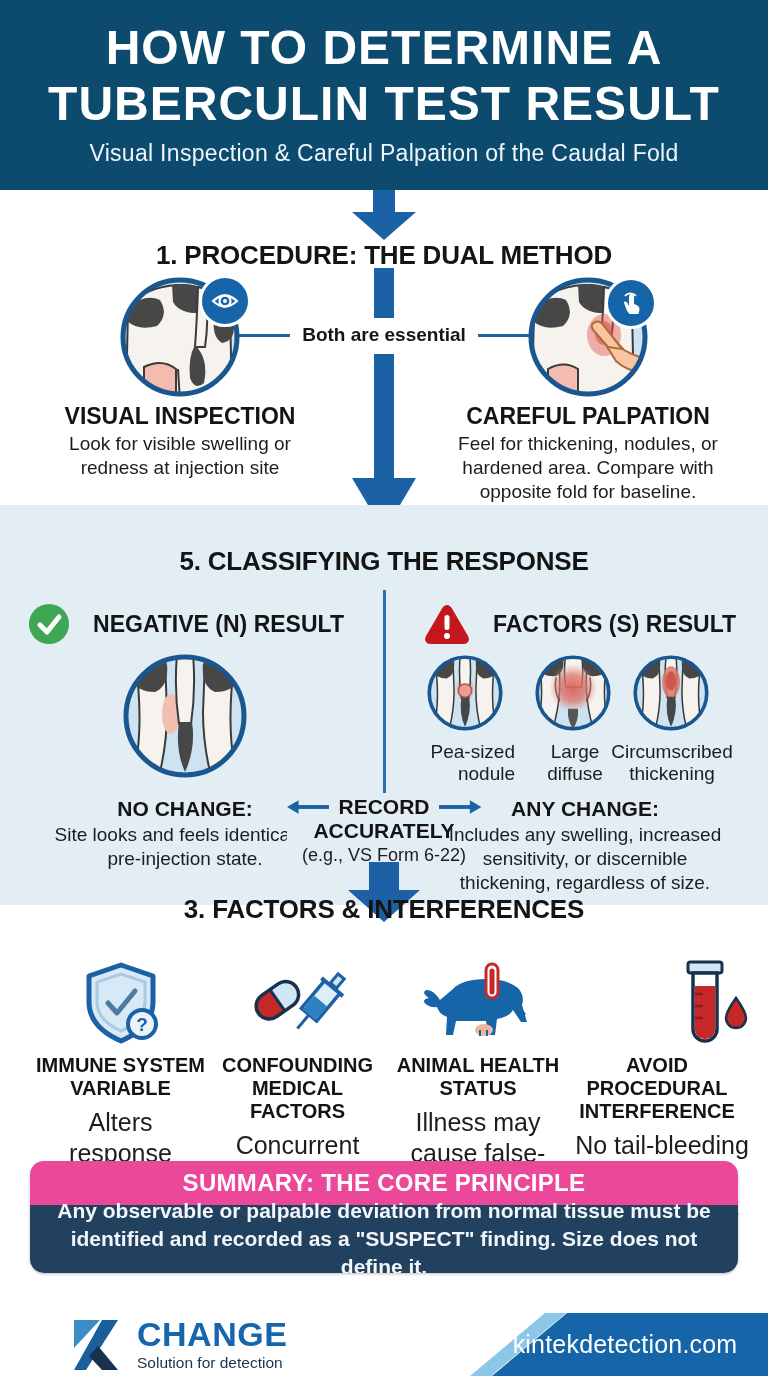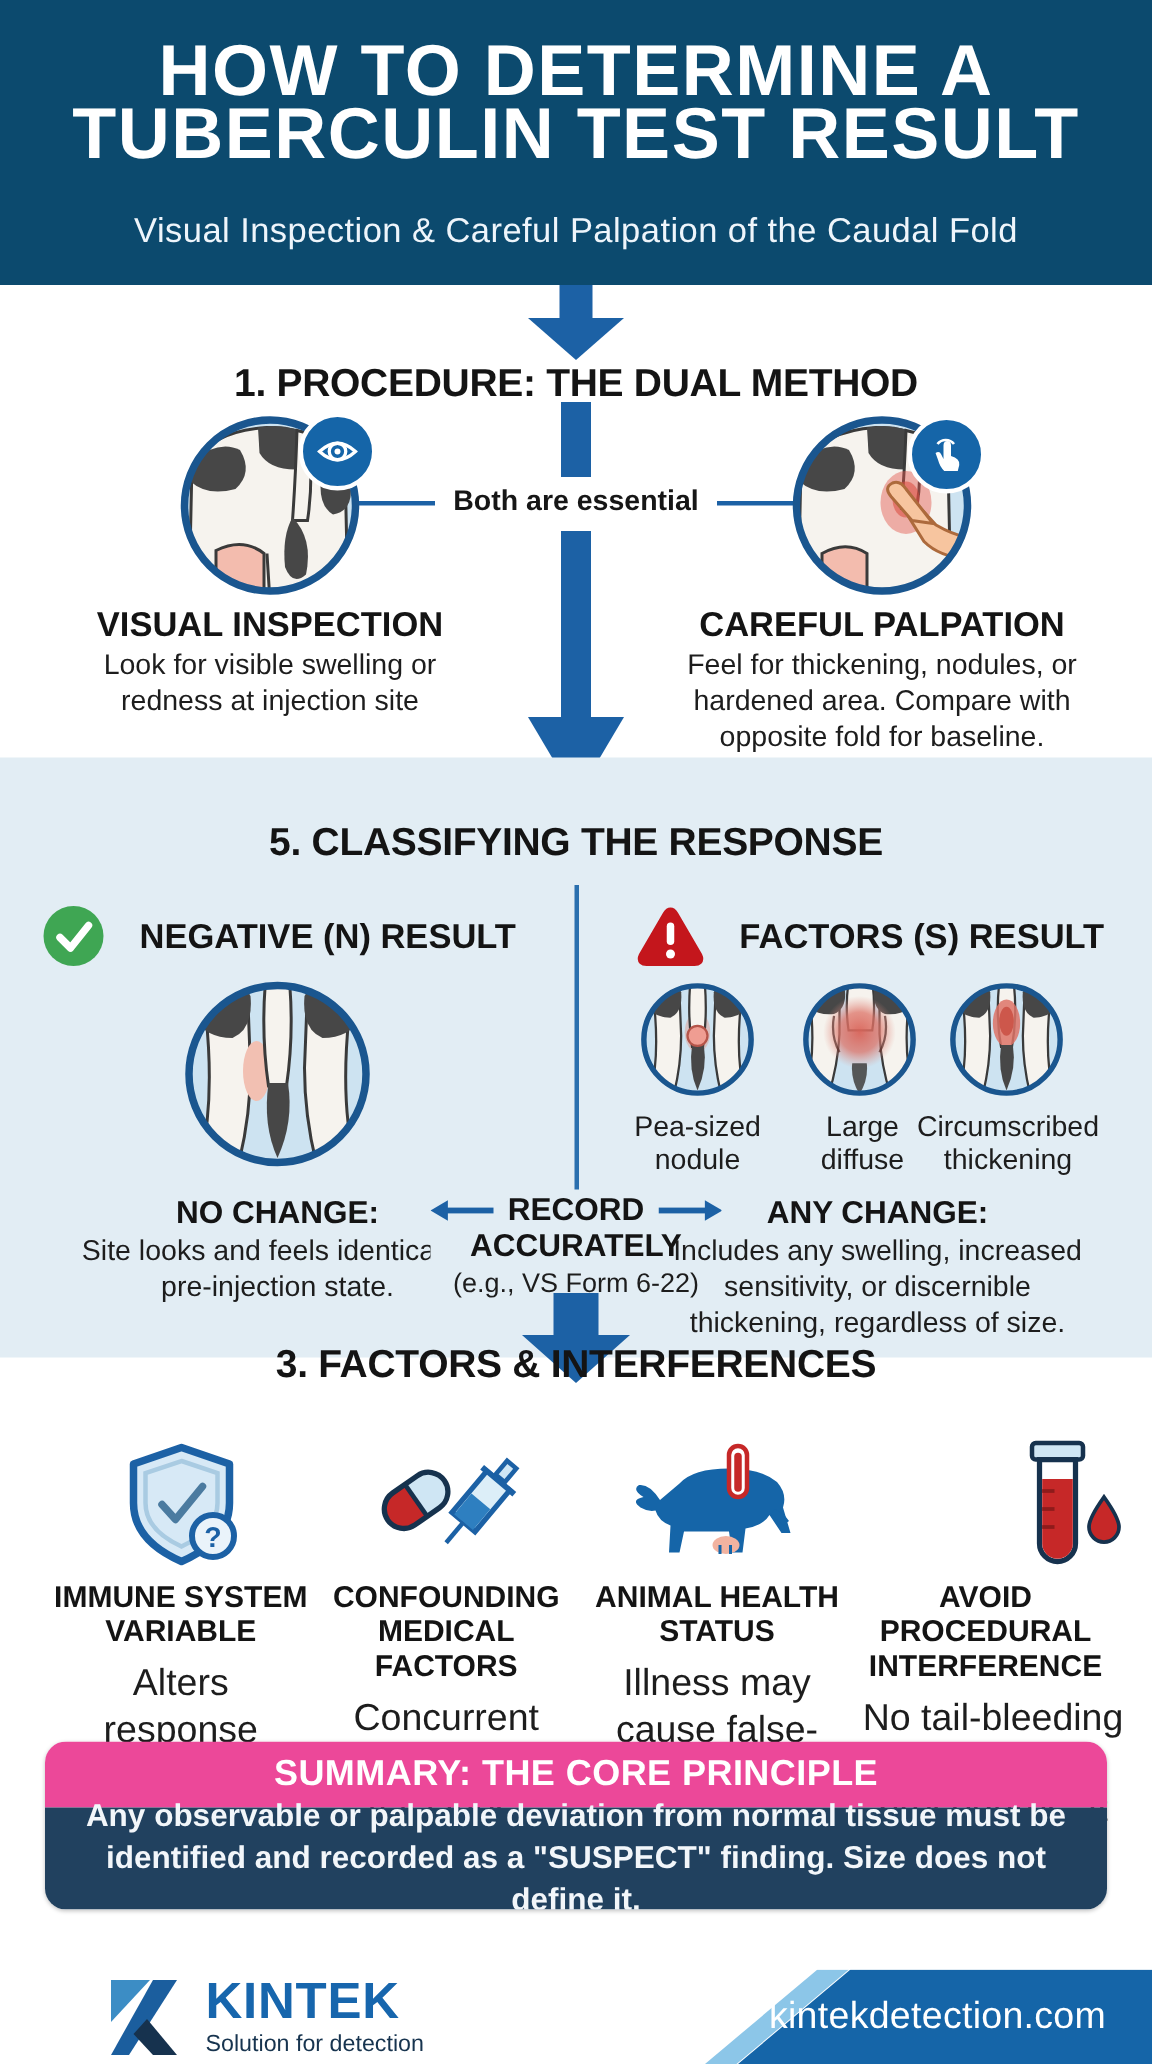--- a/index.html
+++ b/index.html
@@ -3,21 +3,21 @@
 <meta charset="utf-8">
 <style>
   html,body{margin:0;padding:0;background:#ffffff;}
   #page{position:relative;width:768px;height:1376px;background:#ffffff;overflow:hidden;
         font-family:"Liberation Sans",sans-serif;color:#1f1f1f;}
   .abs{position:absolute;}
   .ctr{text-align:center;}
   
   .header{left:0;top:0;width:768px;height:190px;background:#0c4a6e;color:#fff;}
   .title{width:768px;text-align:center;font-weight:700;font-size:48px;letter-spacing:1px;line-height:1.1;}
-  .t1{top:22px;} .t2{top:64px;}
+  .t1{top:22px;} .t2{top:78px;}
   .subtitle{top:140px;width:768px;text-align:center;font-size:23px;color:#eef5fb;font-weight:400;letter-spacing:.3px;}
   
   .h2{width:768px;text-align:center;font-size:26px;font-weight:700;color:#141414;letter-spacing:-.2px;}
   
   .shaft{background:#1c61a5;}
   .conn-label{font-size:19px;font-weight:700;color:#161616;white-space:nowrap;}
   .conn-line{height:3px;background:#1c61a5;}
   
   .pcircle{width:128px;height:128px;}
   .badge{position:absolute;width:52px;height:52px;border-radius:50%;background:#1565a8;border:3px solid #ffffff;
@@ -250,21 +250,21 @@
       <path d="M14 8 Q40 0 48 14 Q50 36 36 42 Q18 42 10 28 Z" fill="#474747"></path>
       <path d="M118 8 Q92 0 84 14 Q82 36 96 42 Q114 42 122 28 Z" fill="#474747"></path>
       <path d="M58 4 L74 4 Q78 40 72 74 L60 74 Q54 40 58 4 Z" fill="#f6f3ee" stroke="#3a3a3a" stroke-width="2.5"></path>
       <ellipse cx="66" cy="48" rx="15" ry="26" fill="#dd7367" opacity="0.85"></ellipse>
       <ellipse cx="66" cy="46" rx="8" ry="16" fill="#c94f43" opacity="0.85"></ellipse>
       <path d="M60 72 L73 72 Q77 98 66 122 Q56 100 60 72 Z" fill="#474747"></path>
     </g>
     <circle cx="66" cy="66" r="59" fill="none" stroke="#1a568f" stroke-width="6"></circle>
   </svg>
 
-  <div class="abs ctr caption" style="left:415px;top:741px;width:100px;">Pea-sized nodule</div>
+  <div class="abs ctr caption" style="left:415px;top:741px;width:100px;text-align:right;">Pea-sized nodule</div>
   <div class="abs ctr caption" style="left:533px;top:741px;width:84px;">Large diffuse</div>
   <div class="abs ctr caption" style="left:593px;top:741px;width:158px;">Circumscribed thickening</div>
 
   <div class="abs ctr result-title" style="left:35px;top:797px;width:300px;">NO CHANGE:</div>
   <div class="abs ctr result-desc" style="left:50px;top:823px;width:270px;">Site looks and feels identical to pre-injection state.</div>
 
   <div class="abs record-box ctr" style="left:287px;top:793px;width:194px;padding:2px 0;">
     <div class="record-row">
       <svg width="44" height="14" viewBox="0 0 44 14">
         <polygon points="12,0 0,7 12,14" fill="#1c61a5"></polygon>
@@ -368,18 +368,18 @@
   <div class="abs f-stripe"></div>
   <div class="abs site">kintekdetection.com</div>
 
   <div class="abs logo">
     <svg width="54" height="54" viewBox="0 0 54 54">
       <polygon points="2,2 28,2 2,30" fill="#3c8dc5"></polygon>
       <polygon points="2,52 30,2 46,2 14,52" fill="#1b5e9e"></polygon>
       <polygon points="26,28 46,52 30,52 17,38" fill="#16324e"></polygon>
     </svg>
     <div>
-      <div class="brand">KINTEK</div>
+      <div class="brand">CHANGE</div>
       <div class="tagline">Solution for detection</div>
     </div>
   </div>
 
 </div>
 
 </body></html>

